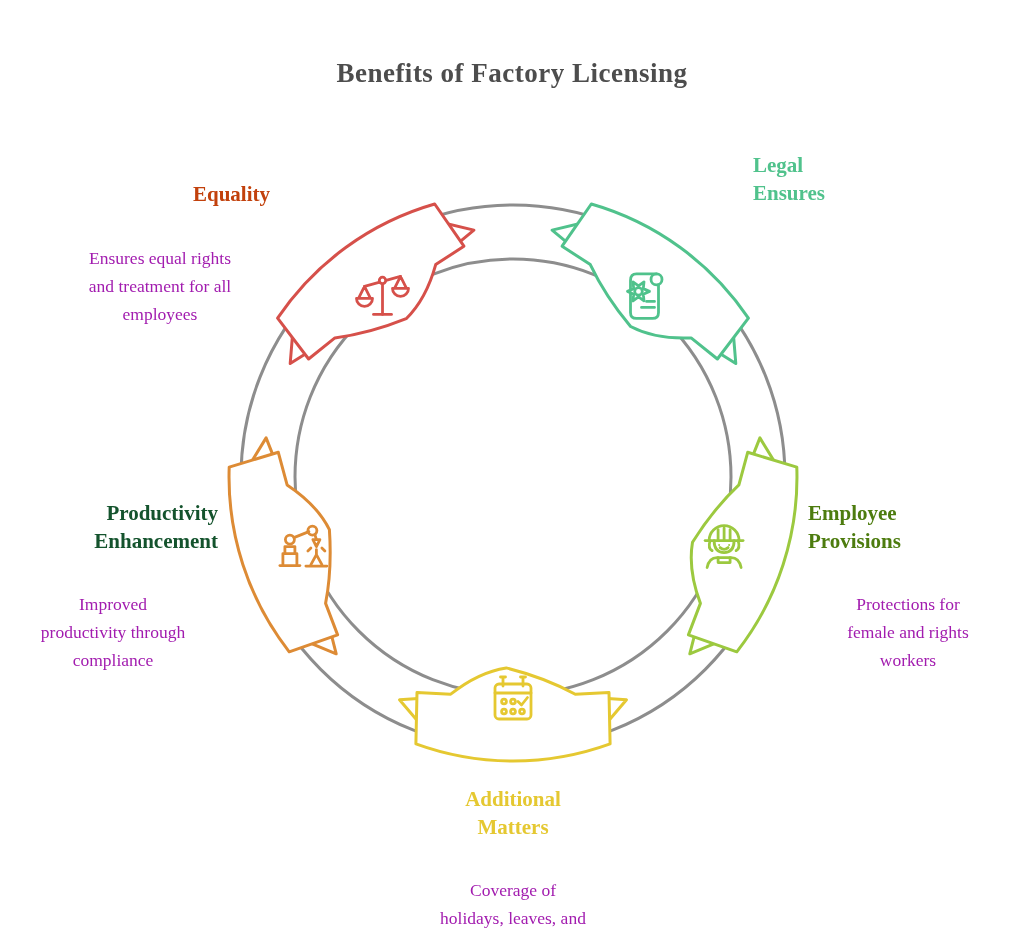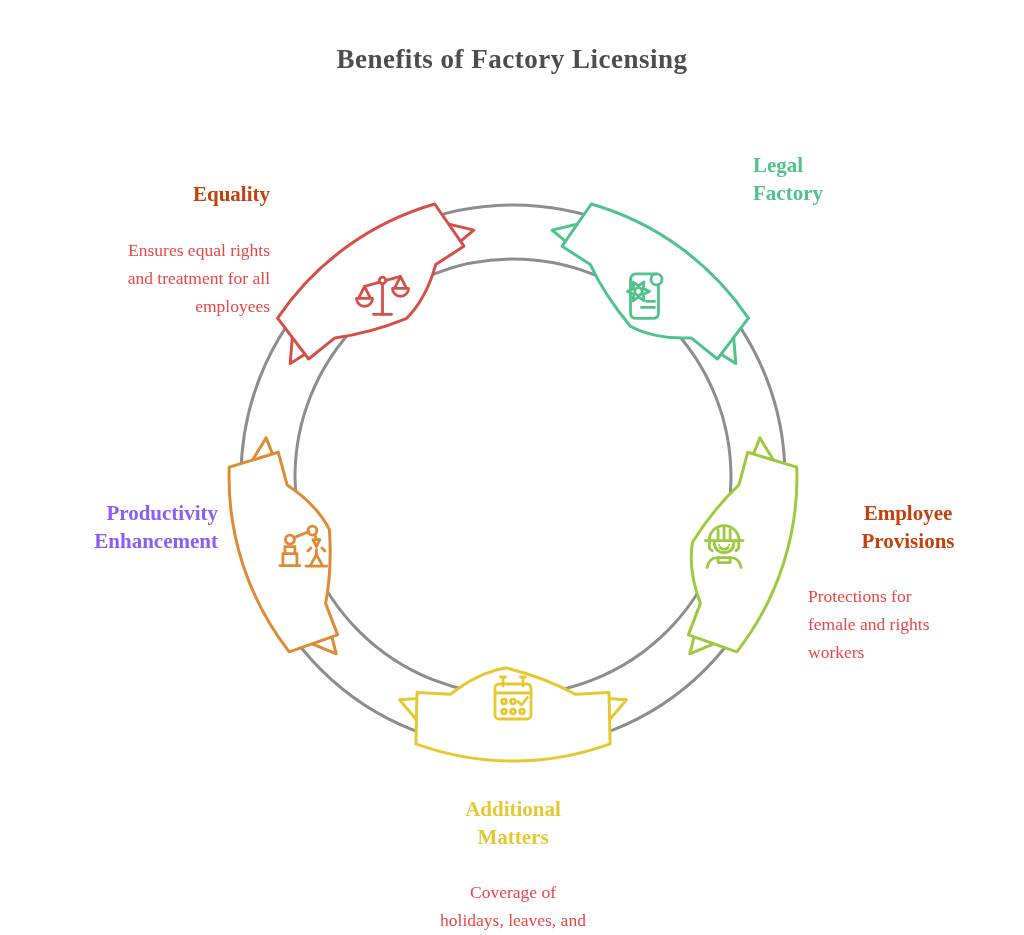--- a/index.html
+++ b/index.html
@@ -4,35 +4,35 @@
 <style>
   html,body{margin:0;padding:0;background:#ffffff;}
   .canvas{
     position:relative;
     width:1024px;height:935px;
     background:#ffffff;
     font-family:"Liberation Serif","DejaVu Serif",serif;
     overflow:hidden;
   }
   .page-title{
-    position:absolute;top:44px;left:0;width:100%;
+    position:absolute;top:58px;left:0;width:100%;
     text-align:center;
     font-size:27px;font-weight:bold;
     letter-spacing:0.5px;
     color:#4d4d4d;
     margin:0;
   }
   #diagram{position:absolute;left:0;top:0;}
   .label-block{position:absolute;white-space:pre-line;}
   .seg-title{
     font-size:21px;font-weight:bold;line-height:1.32;
     margin:0 0 9px 0;
   }
   .seg-desc{
-    font-size:17.5px;line-height:1.6;color:#ef4444;margin:0;
+    font-size:17.5px;line-height:1.6;color:#a21caf;margin:8px;text-align:center;
   }
   .pos-equality{right:754px;top:163px;text-align:right;width:220px;}
   .pos-legal{left:753px;top:134px;text-align:left;width:220px;}
   .pos-employee{left:808px;top:482px;text-align:left;width:200px;}
   .pos-productivity{right:806px;top:482px;text-align:right;width:210px;}
   .pos-additional{left:513px;top:768px;transform:translateX(-50%);text-align:center;width:260px;}
 </style>
 </head>
 <body>
 
@@ -125,37 +125,40 @@
 
   <div class="label-block pos-equality">
     <div class="seg-title" style="color: #c2410c;">Equality</div>
     <div class="seg-desc">Ensures equal rights
 and treatment for all
 employees</div>
   </div>
 
   <div class="label-block pos-legal">
     <div class="seg-title" style="color: rgb(80, 194, 140);">Legal
-Factory</div>
+Ensures</div>
   </div>
 
   <div class="label-block pos-employee">
-    <div class="seg-title" style="color: #c2410c; text-align: center;">Employee
+    <div class="seg-title" style="color: #4d7c0f;">Employee
 Provisions</div>
     <div class="seg-desc">Protections for
 female and rights
 workers</div>
   </div>
 
   <div class="label-block pos-additional">
-    <div class="seg-title" style="color: rgb(229, 200, 49); margin-top: 10px;">Additional
+    <div class="seg-title" style="color: rgb(229, 200, 49);">Additional
 Matters</div>
     <div class="seg-desc">Coverage of
 holidays, leaves, and
 working conditions</div>
   </div>
 
   <div class="label-block pos-productivity">
-    <div class="seg-title" style="color: #8b5cf6;">Productivity
+    <div class="seg-title" style="color: #14532d;">Productivity
 Enhancement</div>
+    <div class="seg-desc">Improved
+productivity through
+compliance</div>
   </div>
 
 </div>
 
 </body></html>

